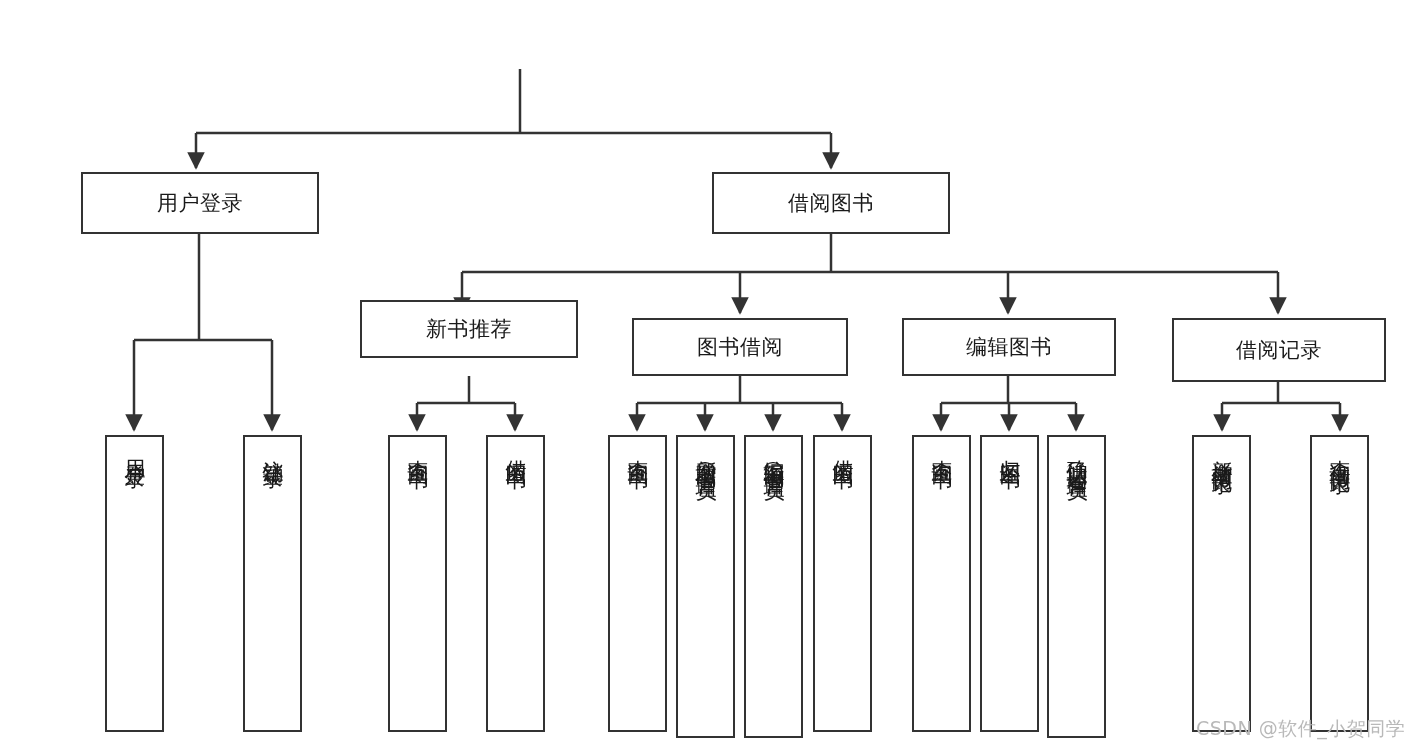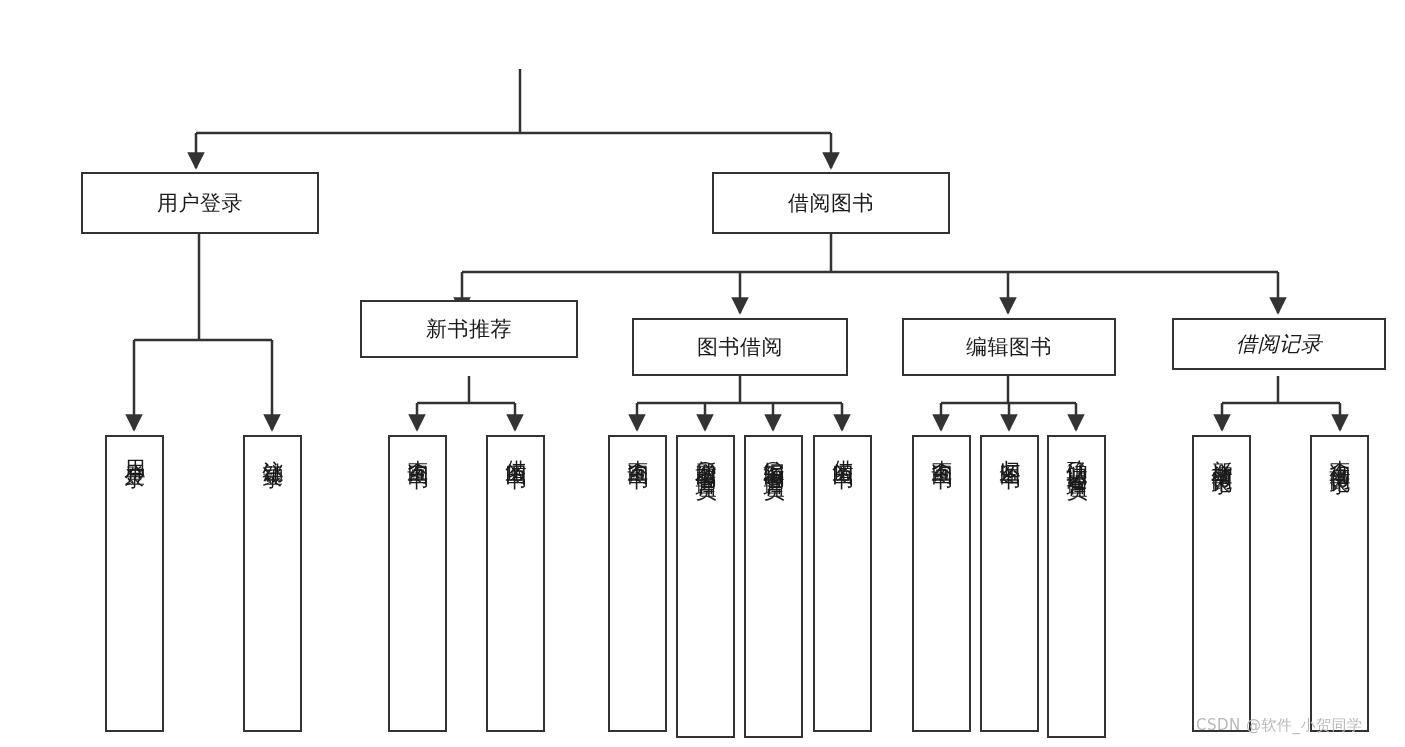--- a/index.html
+++ b/index.html
@@ -59,21 +59,21 @@
   .node.v .label {
     writing-mode: vertical-rl;
     text-orientation: upright;
     font-size: 21px;
     line-height: 1;
     letter-spacing: 3px;
     white-space: nowrap;
   }
   .watermark {
     position: absolute;
-    font-size: 15px;
+    font-size: 19px;
     color: #b9b9b9;
     white-space: nowrap;
     letter-spacing: 0.5px;
   }
 </style>
 </head>
 <body>
 
 <div id="canvas">
 
@@ -141,21 +141,21 @@
   </div>
 
   <div class="node h" style="left:632px; top:318px; width:216px; height:58px;">
     <span class="label">图书借阅</span>
   </div>
 
   <div class="node h" style="left:902px; top:318px; width:214px; height:58px;">
     <span class="label">编辑图书</span>
   </div>
 
-  <div class="node h" style="left:1172px; top:318px; width:214px; height:52px;font-style:italic;">
+  <div class="node h" style="left:1172px; top:318px; width:214px; height:64px;">
     <span class="label">借阅记录</span>
   </div>
 
   <div class="node v" style="left:105px; top:435px; width:59px; height:297px;">
     <span class="label">用户登录</span>
   </div>
 
   <div class="node v" style="left:243px; top:435px; width:59px; height:297px;">
     <span class="label">注销登录</span>
   </div>

